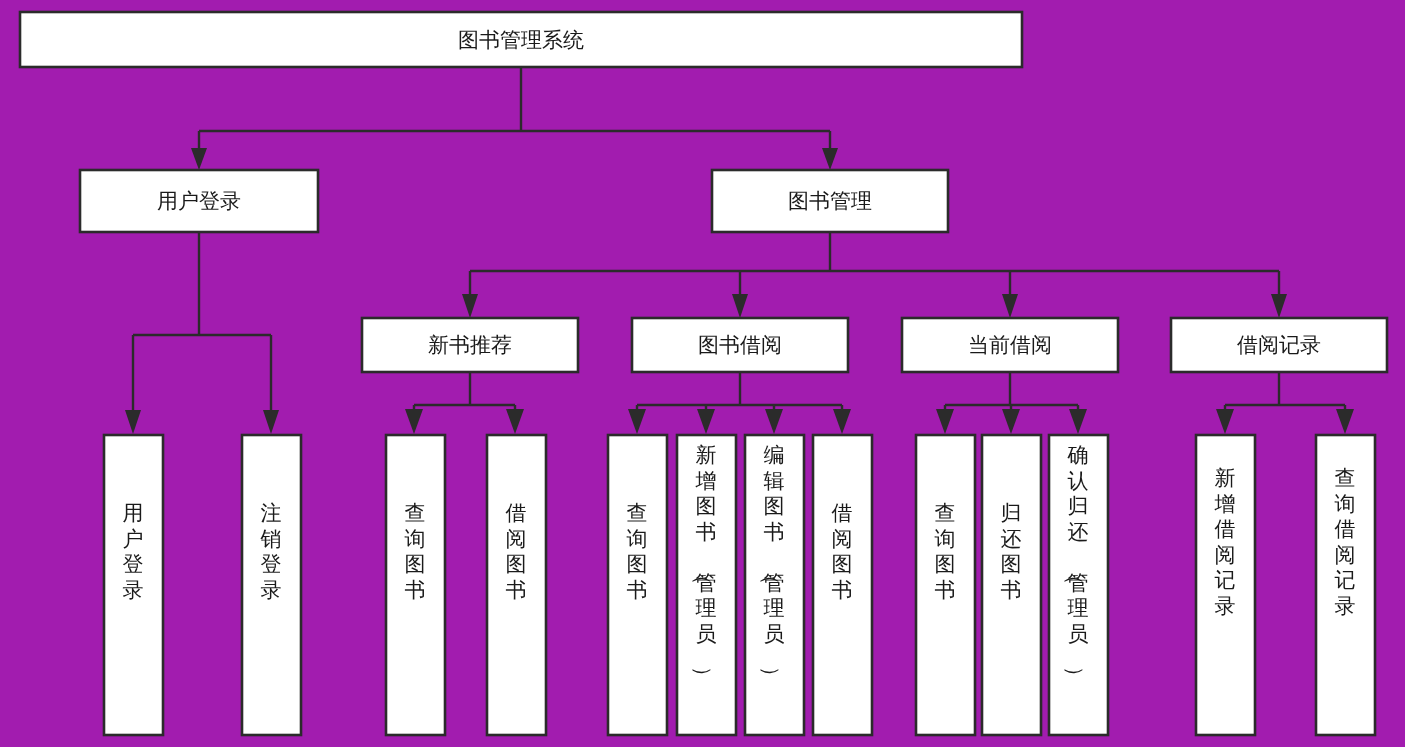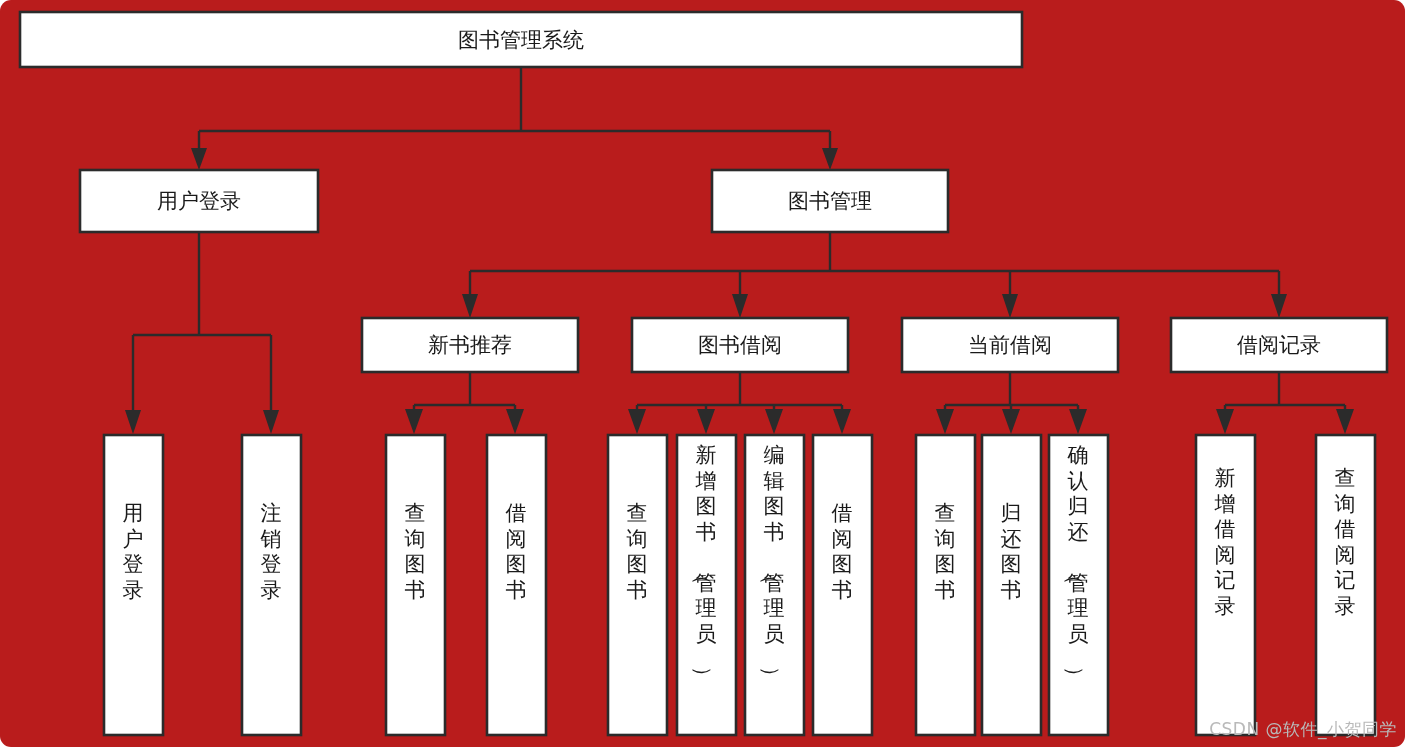--- a/index.html
+++ b/index.html
@@ -10,22 +10,21 @@
   body {
     width: 1405px;
     height: 747px;
     font-family: "DejaVu Sans", "Liberation Sans", sans-serif;
     overflow: hidden;
   }
   #diagram-root {
     position: relative;
     width: 1405px;
     height: 747px;
-    background: #b91c1c;
-    border-radius: 11px;
+    background: #a21caf;
   }
   svg#tree-svg {
     position: absolute;
     left: 0;
     top: 0;
     width: 1405px;
     height: 747px;
     display: block;
   }
   .node-box {
@@ -232,15 +231,14 @@
       <text class="node-label-vertical vtext" x="1225" y="485"><tspan x="1225" dy="0">新</tspan><tspan x="1225" dy="25.5">增</tspan><tspan x="1225" dy="25.5">借</tspan><tspan x="1225" dy="25.5">阅</tspan><tspan x="1225" dy="25.5">记</tspan><tspan x="1225" dy="25.5">录</tspan></text>
     </g>
 
     <g>
       <rect class="node-box" x="1316" y="435" width="59" height="300"></rect>
       <text class="node-label-vertical vtext" x="1345" y="485"><tspan x="1345" dy="0">查</tspan><tspan x="1345" dy="25.5">询</tspan><tspan x="1345" dy="25.5">借</tspan><tspan x="1345" dy="25.5">阅</tspan><tspan x="1345" dy="25.5">记</tspan><tspan x="1345" dy="25.5">录</tspan></text>
     </g>
 
   </svg>
 
-  <div class="watermark">CSDN @软件_小贺同学</div>
 
 </div>
 
 </body></html>

